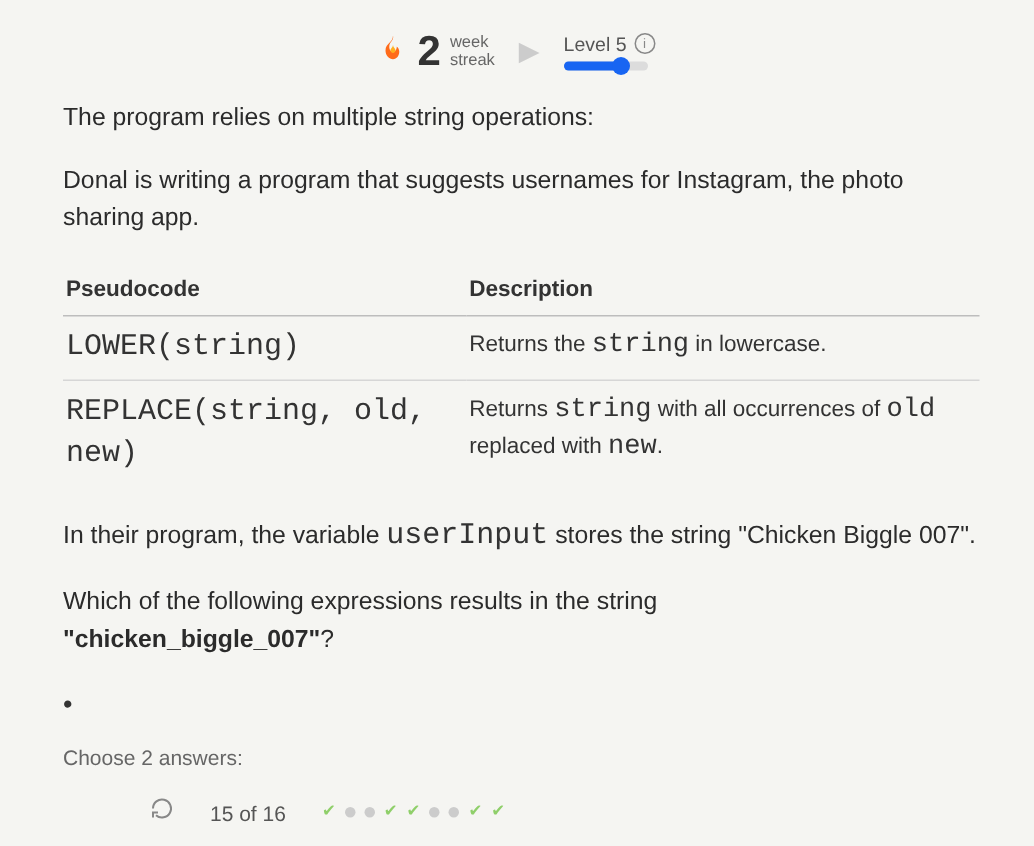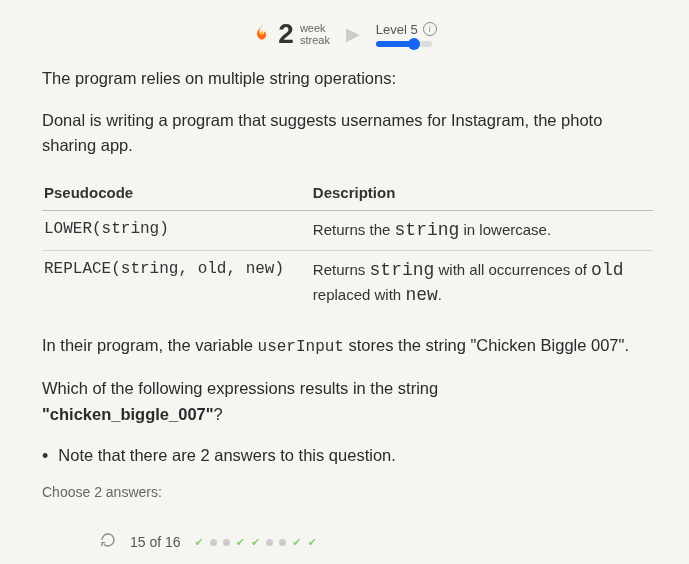--- a/index.html
+++ b/index.html
@@ -112,21 +112,21 @@
       line-height: 1.4;
     }
     .th {
       border-bottom: 1px solid #bdbdbd;
       font-weight: 600;
       color: #333;
     }
     .row-bb { border-bottom: 1px solid #d6d6d6; }
     .code {
       font-family: "Courier New", monospace;
-      font-size: 16px;
+      font-size: 20px;
       color: #333;
     }
     .desc-code { font-family: "Courier New", monospace; font-size: 18px; }
     .note-row {
       display: flex;
       gap: 10px;
       align-items: flex-start;
       margin-bottom: 14px;
     }
     .bullet { font-size: 18px; line-height: 1.5; color: #333; }
@@ -135,21 +135,21 @@
       color: #666;
       margin-bottom: 20px;
     }
     .footer {
       position: absolute;
       bottom: 12px;
       left: 0;
       width: 100%;
       display: flex;
       align-items: center;
-      gap: 14px;
+      gap: 24px;
       padding: 0 0 0 100px;
       color: #888;
     }
     .refresh-icon { width: 16px; height: 16px; }
     .qcount { font-size: 14px; color: #555; }
     .dots { display: flex; gap: 6px; align-items: center; }
     .dot { width: 7px; height: 7px; border-radius: 50%; background: #ccc; }
     .dot.check { color:#8fcf6a; background:none; font-size:11px; line-height:7px; width:auto; height:auto; }
   </style>
 </head>
@@ -212,21 +212,20 @@
     <span>In their program, the variable </span><span class="code">userInput</span><span> stores the string "Chicken Biggle 007".</span>
   </p>
 
   <p class="para">
     <span>Which of the following expressions results in the string </span><br>
     <b>"chicken_biggle_007"</b><span>?</span>
   </p>
 
   <div class="note-row">
     <span class="bullet">•</span>
-    <span class="para" style="margin-bottom:0">Note that there are 2 answers to this question.</span>
   </div>
 
   <p class="choose">Choose 2 answers:</p>
 </div>
 
 <div class="footer">
   <span>
     <svg class="refresh-icon" viewBox="0 0 24 24" fill="none" stroke="#888" stroke-width="2">
         <path d="M3 12a9 9 0 1 1 3 6.7"></path>
         <path d="M3 21v-5h5"></path>

